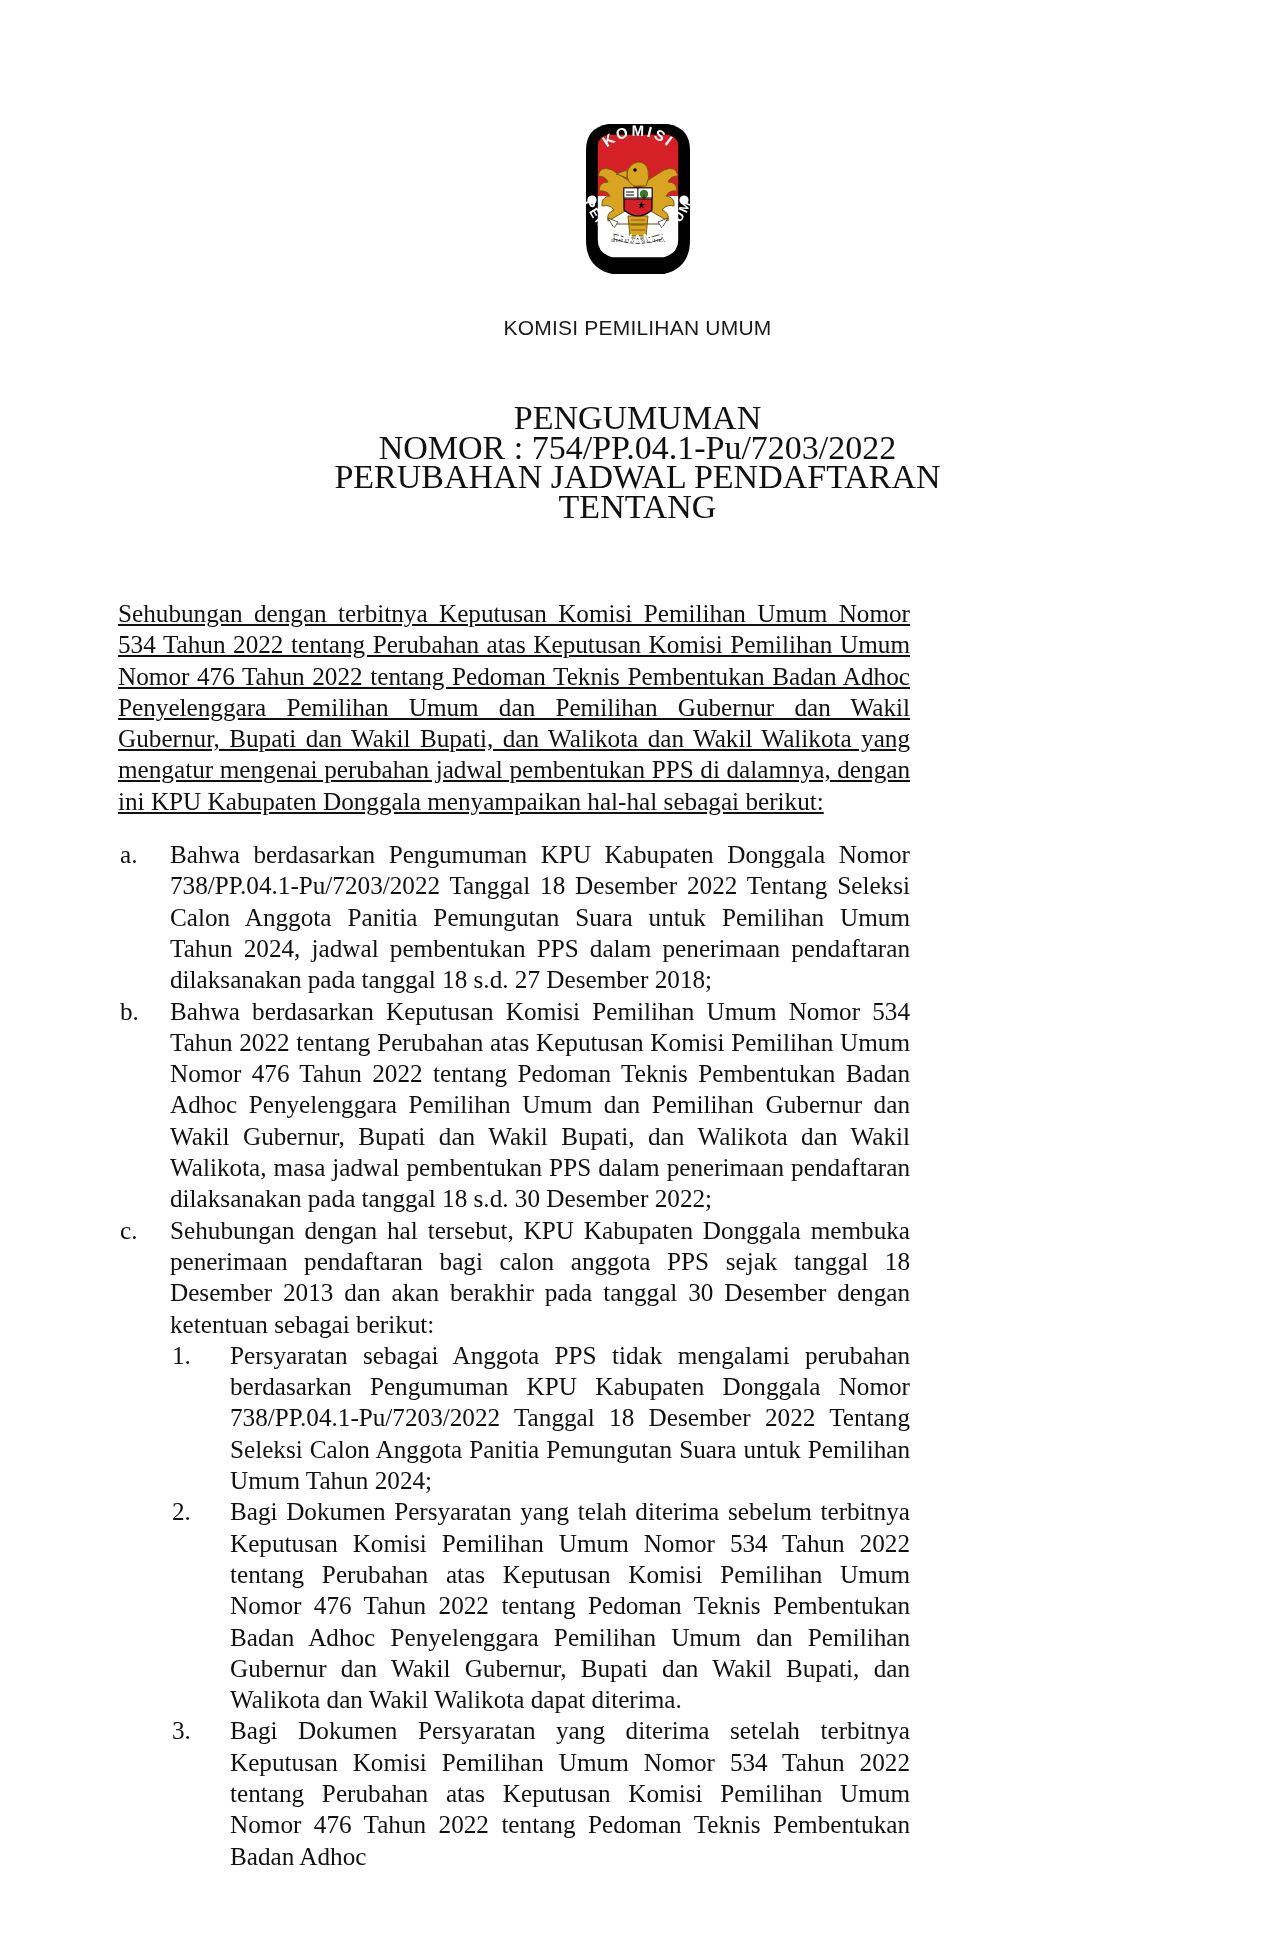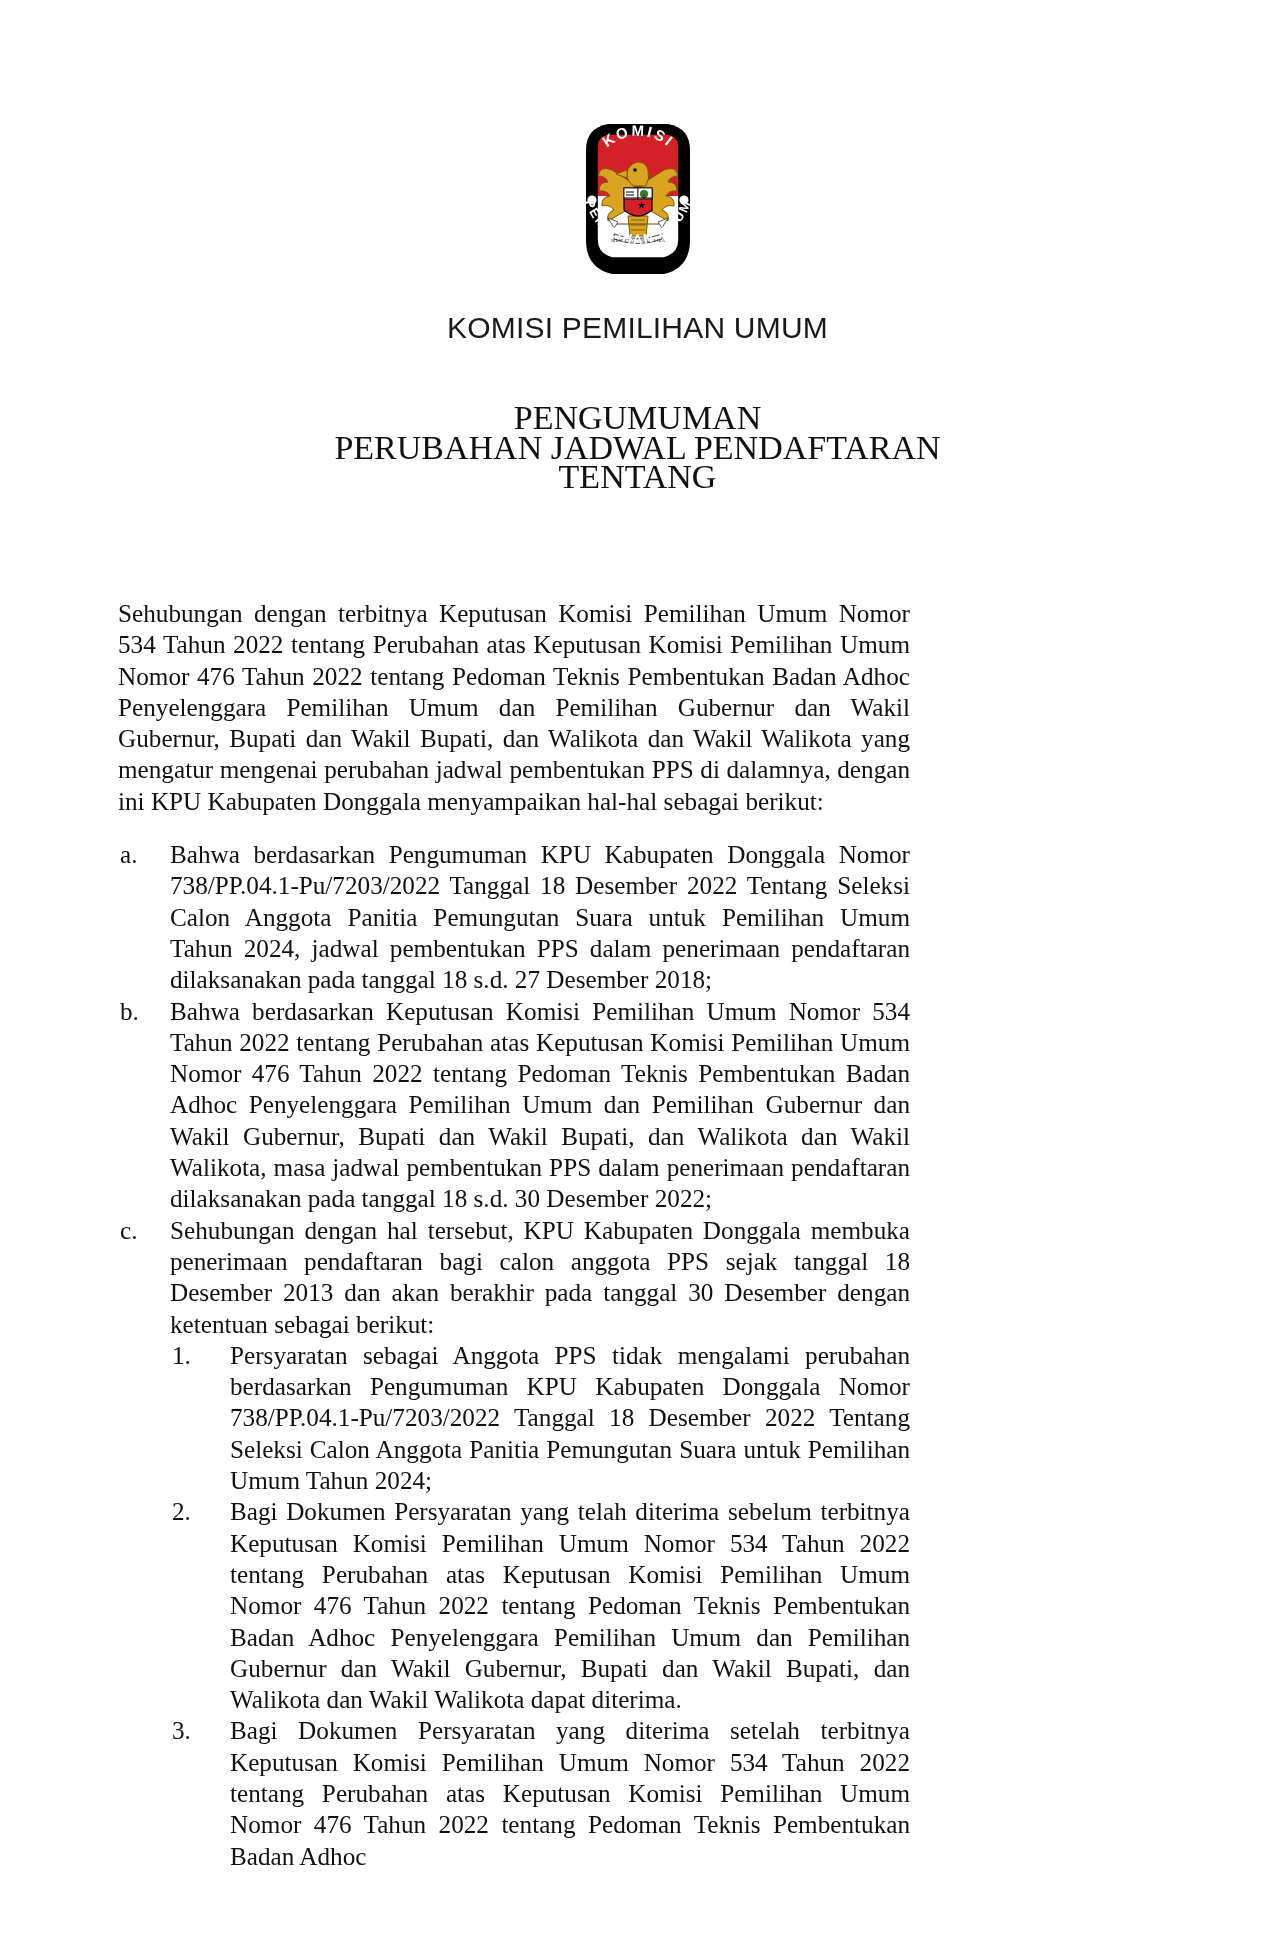--- a/index.html
+++ b/index.html
@@ -30,21 +30,21 @@
   .logo-wrap svg { display: block; }
 
   
   .institution {
     position: absolute;
     left: 0;
     right: 0;
     top: 311px;
     text-align: center;
     font-family: "Liberation Sans", "DejaVu Sans", sans-serif;
-    font-size: 30px;
+    font-size: 21px;
     line-height: 33px;
     letter-spacing: 0.2px;
     color: #1a1a1a;
   }
 
   
   .title-block {
     position: absolute;
     left: 0;
     right: 0;
@@ -64,20 +64,21 @@
     width: 792px;
     font-size: 25.2px;
     line-height: 31.3px;
     color: #111111;
   }
   p.para {
     margin: 0;
     text-align: justify;
     text-justify: inter-word;
     text-indent: 0;
+    text-decoration: underline;
   }
   p.para.lead { margin-bottom: 22px; }
 
   
   .list-alpha {
     margin: 0;
     padding: 0;
     list-style: none;
   }
   .list-alpha > li {
@@ -178,20 +179,21 @@
       </text>
     </svg>
   </div>
 
   <div class="institution">
     <div>KOMISI PEMILIHAN UMUM</div>
   </div>
 
   <div class="title-block">
     <div>PENGUMUMAN</div>
+    <div>NOMOR : 754/PP.04.1-Pu/7203/2022</div>
     <div>PERUBAHAN JADWAL PENDAFTARAN</div>
     <div>TENTANG</div>
   </div>
 
   <div class="body-area">
 
     <p class="para lead">Sehubungan dengan terbitnya Keputusan Komisi Pemilihan Umum Nomor 534 Tahun 2022 tentang Perubahan atas Keputusan Komisi Pemilihan Umum Nomor 476 Tahun 2022 tentang Pedoman Teknis Pembentukan Badan Adhoc Penyelenggara Pemilihan Umum dan Pemilihan Gubernur dan Wakil Gubernur, Bupati dan Wakil Bupati, dan Walikota dan Wakil Walikota yang mengatur mengenai perubahan jadwal pembentukan PPS di dalamnya, dengan ini KPU Kabupaten Donggala menyampaikan hal-hal sebagai berikut:</p>
 
     <ul class="list-alpha">
       <li>

